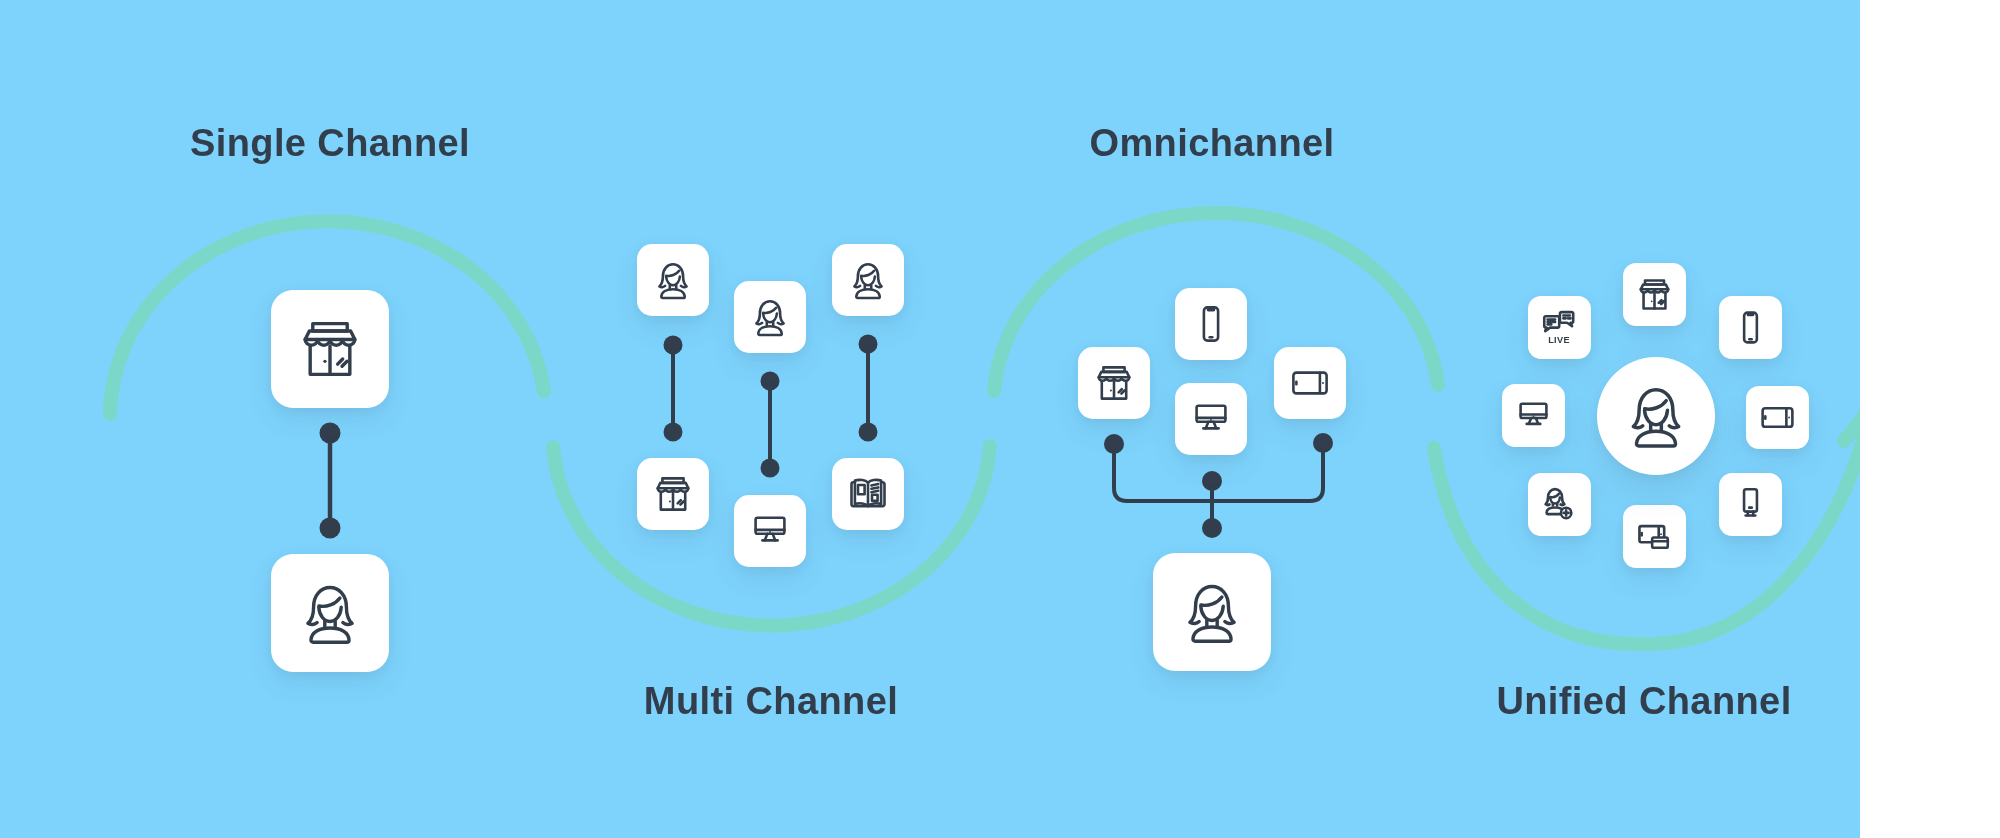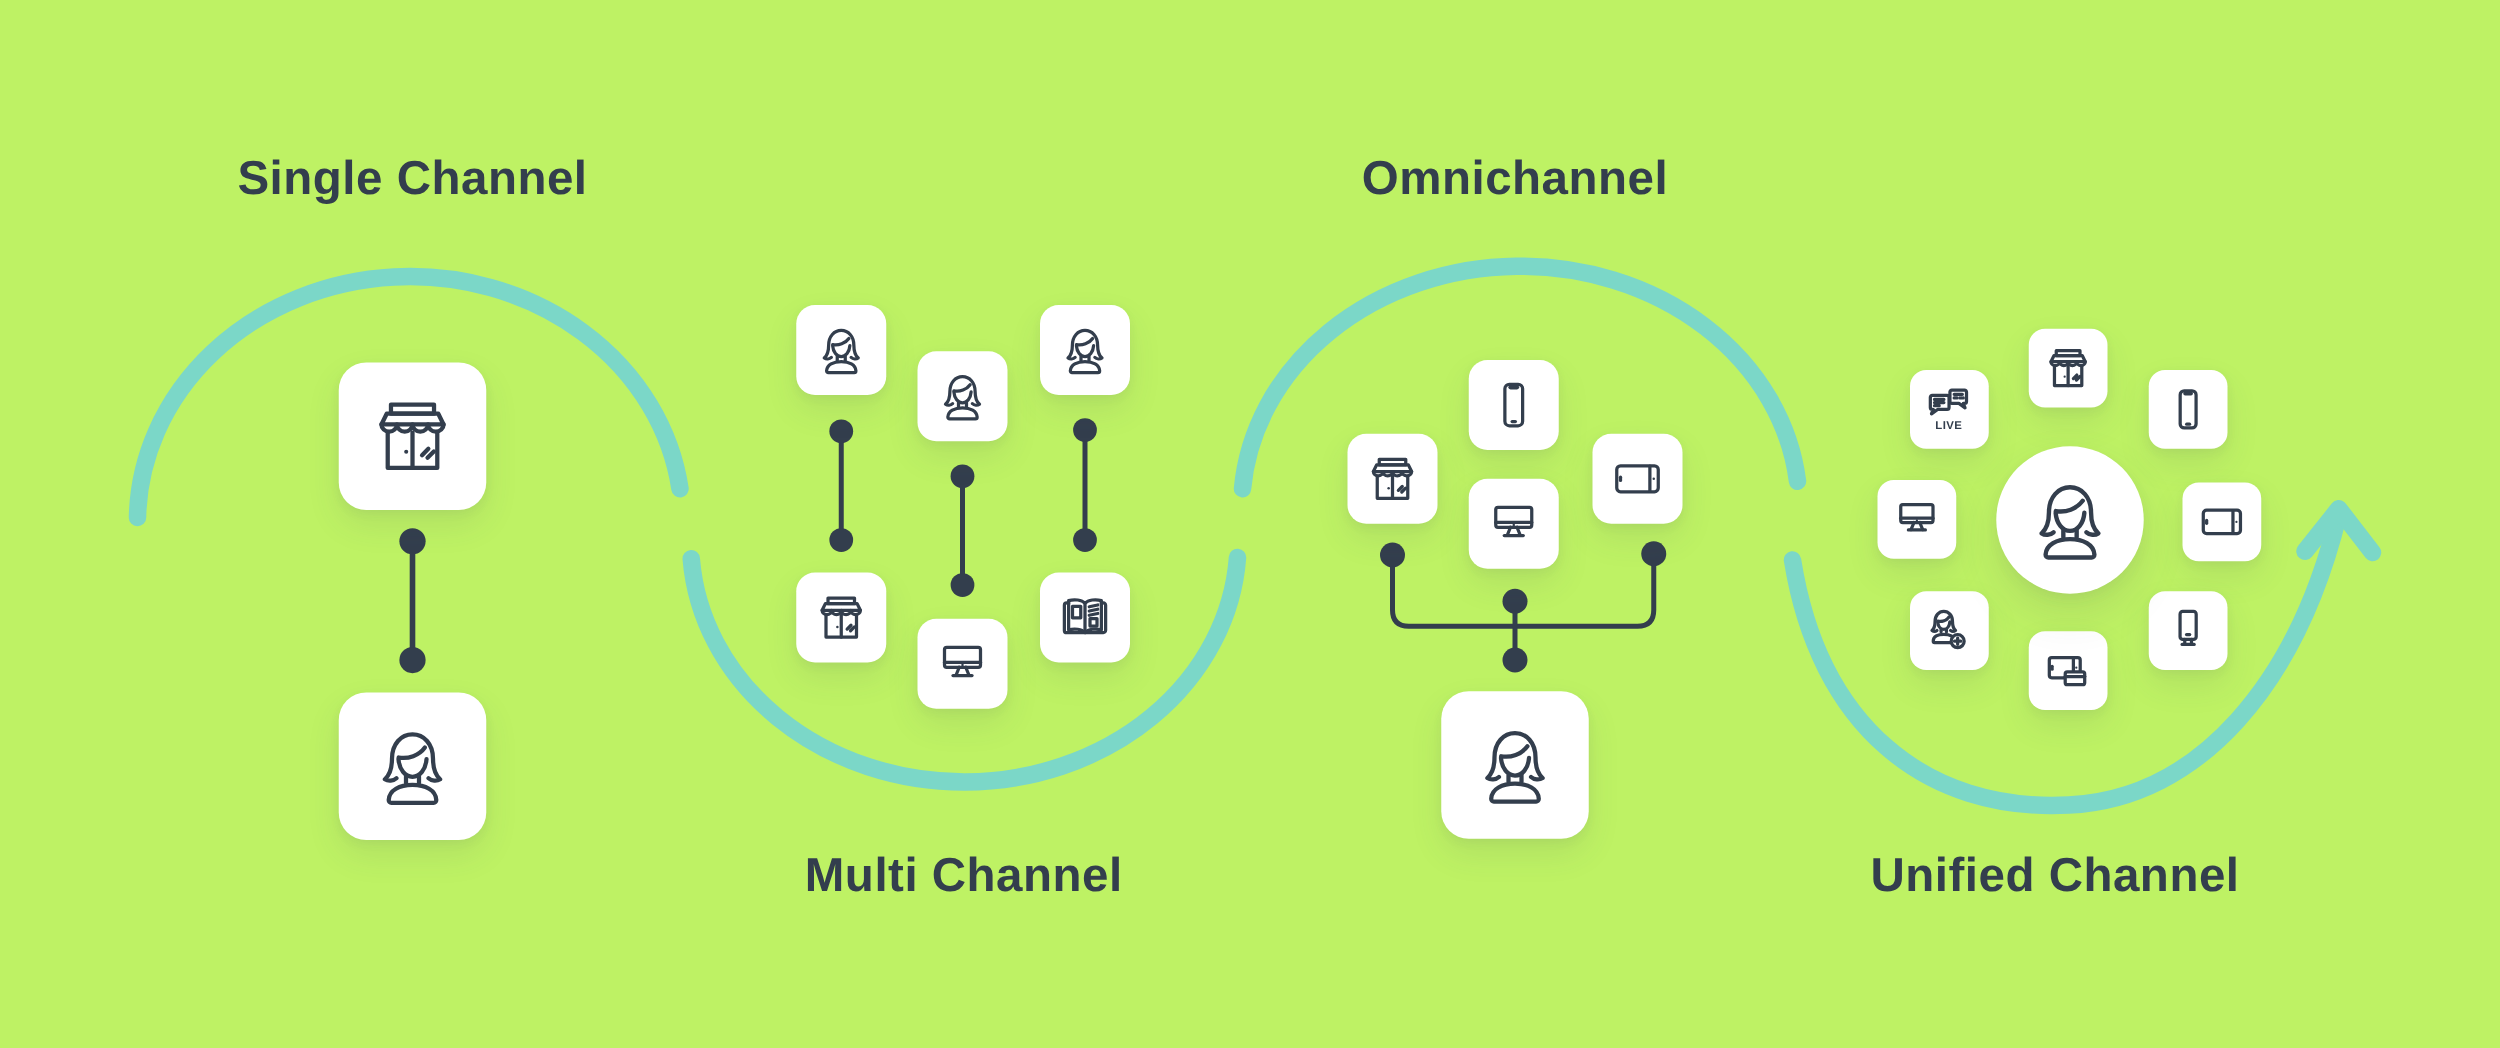--- a/index.html
+++ b/index.html
@@ -1,17 +1,17 @@
 <!DOCTYPE html>
 <html><head>
 <meta charset="utf-8">
 <style>
   html,body{margin:0;padding:0;background:#ffffff;}
   .canvas{
-    position:relative;width:2000px;height:838px;background:#bef264;overflow:hidden;
+    position:relative;width:1860px;height:838px;background:#7dd3fc;overflow:hidden;
     font-family:"Liberation Sans","DejaVu Sans",sans-serif;
   }
   .strokes{position:absolute;left:0;top:0;width:2000px;height:838px;}
   .title{
     position:absolute;width:440px;text-align:center;
     font-size:38px;font-weight:700;line-height:44px;letter-spacing:.4px;color:#333e4d;
   }
   .card{
     position:absolute;background:#ffffff;display:flex;align-items:center;justify-content:center;
     box-shadow:0 12px 26px rgba(62,75,94,.10),0 3px 8px rgba(62,75,94,.06);

